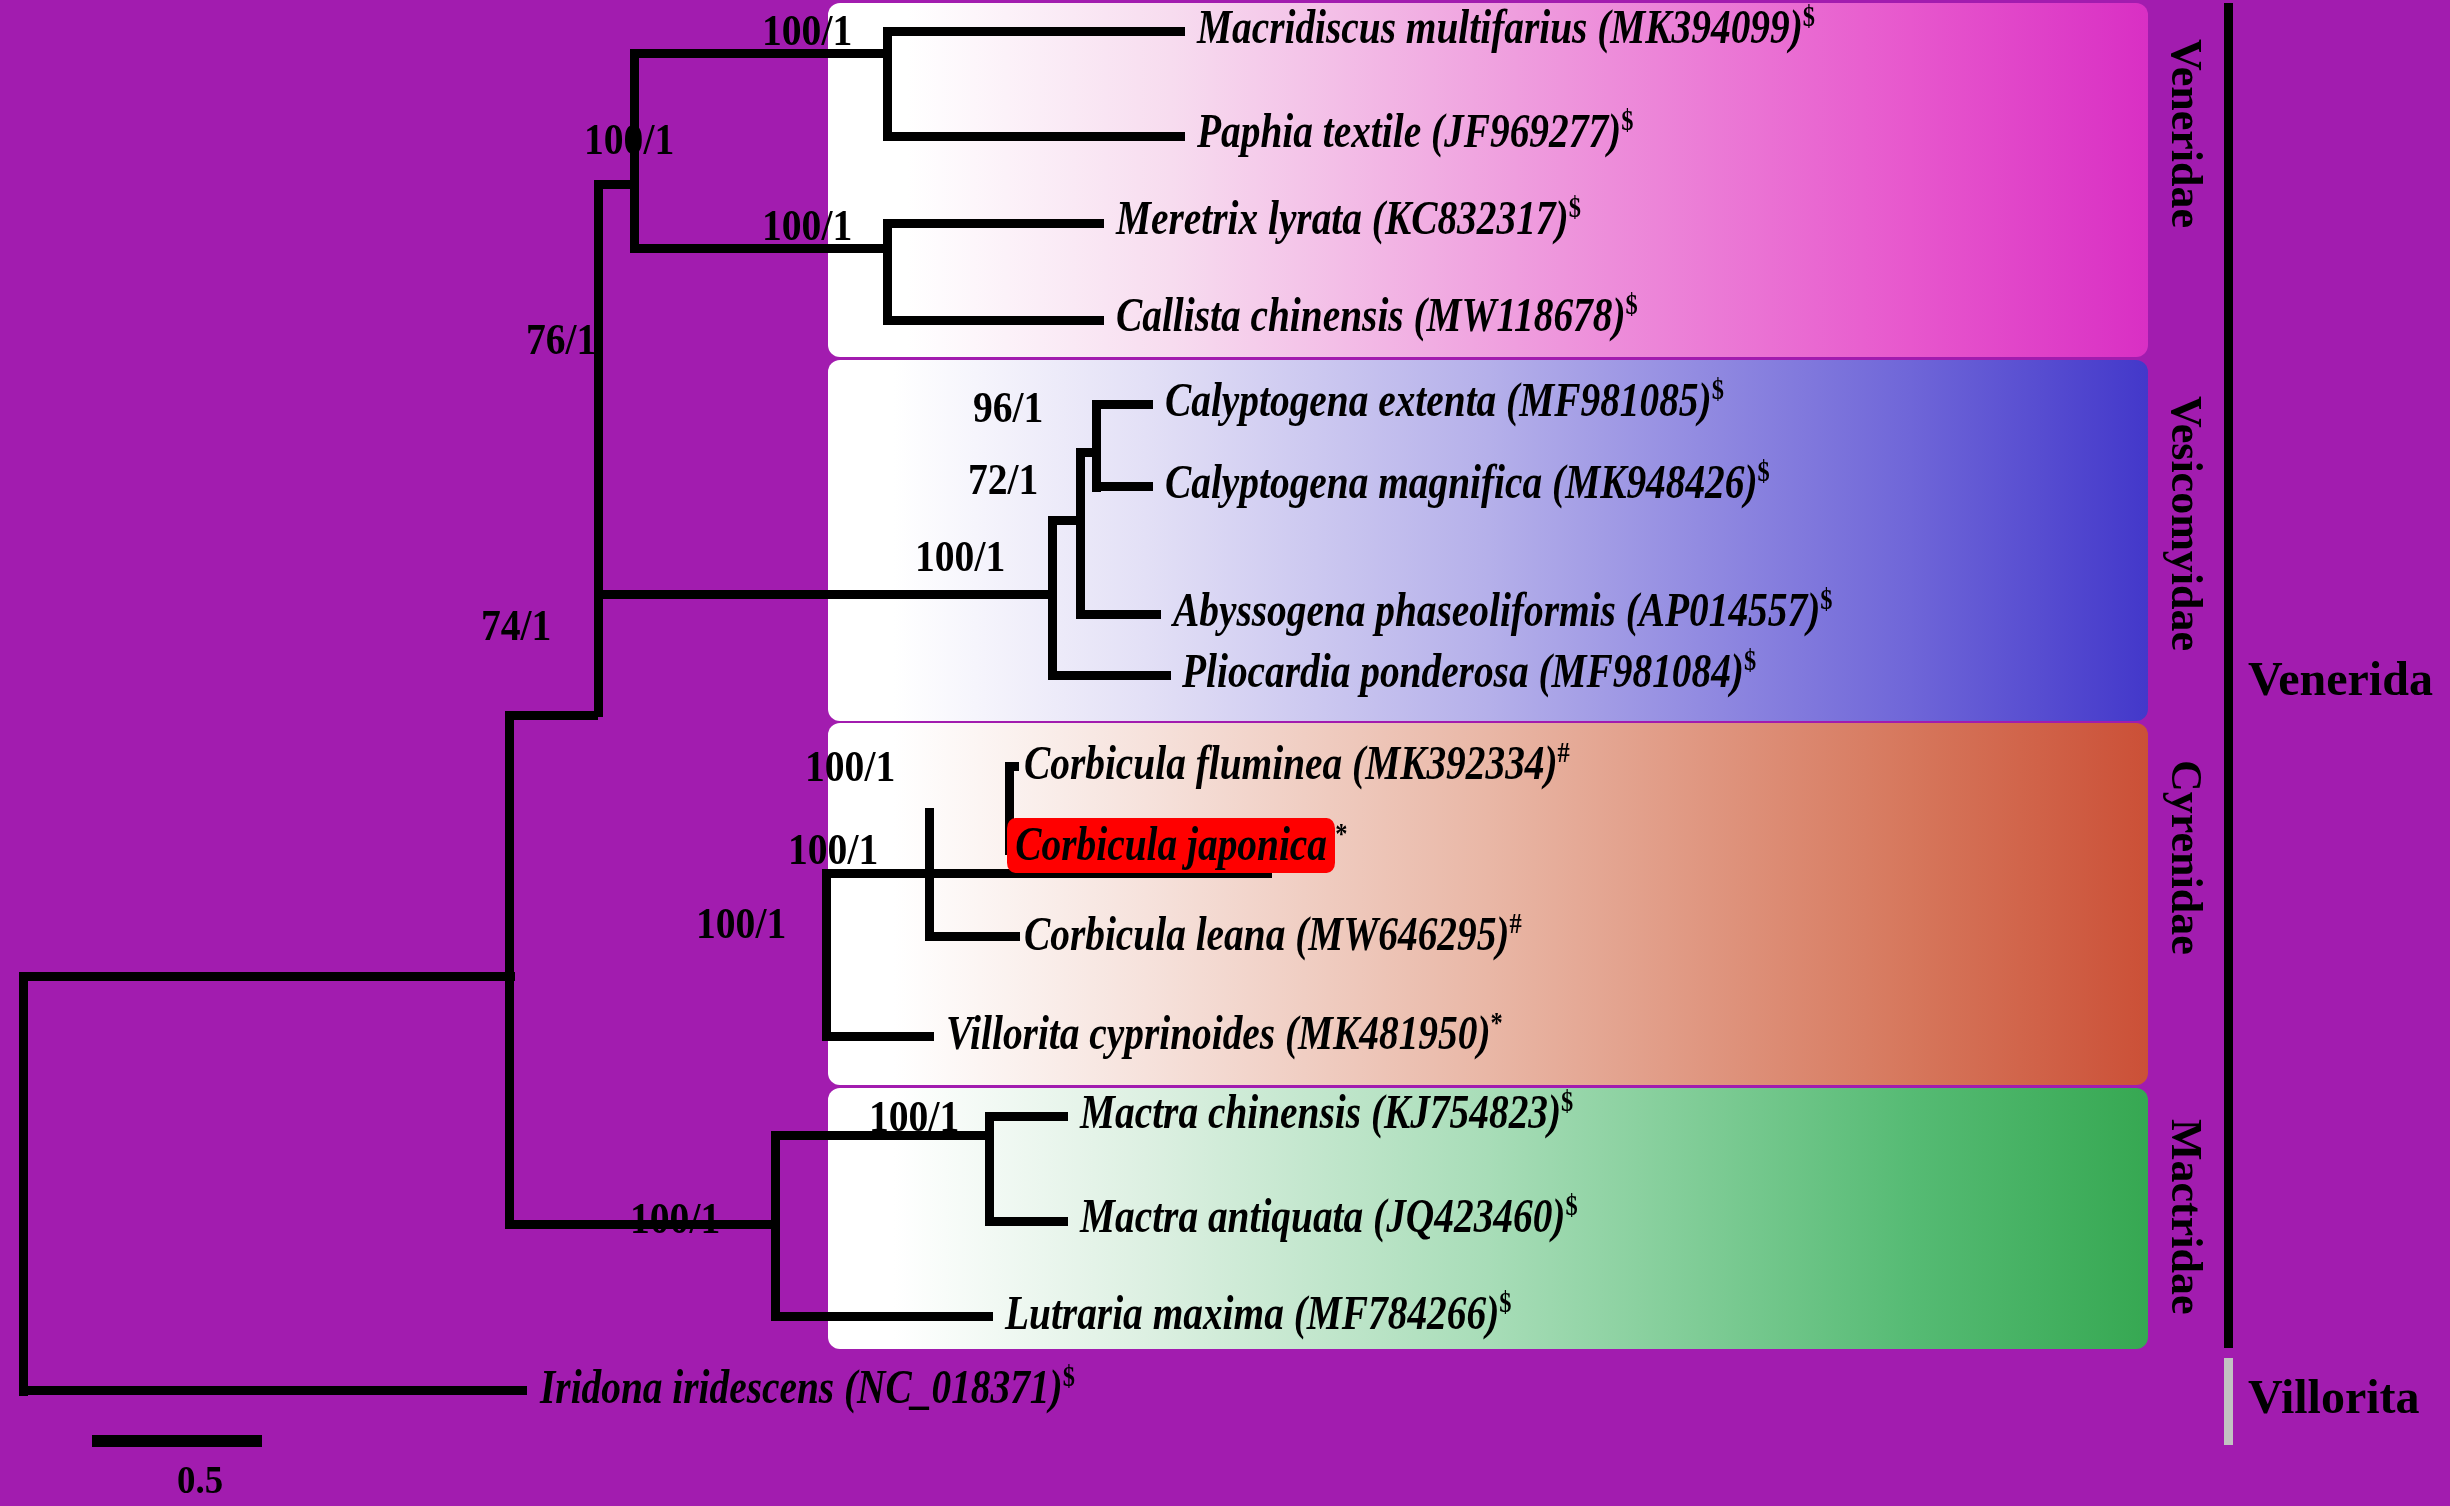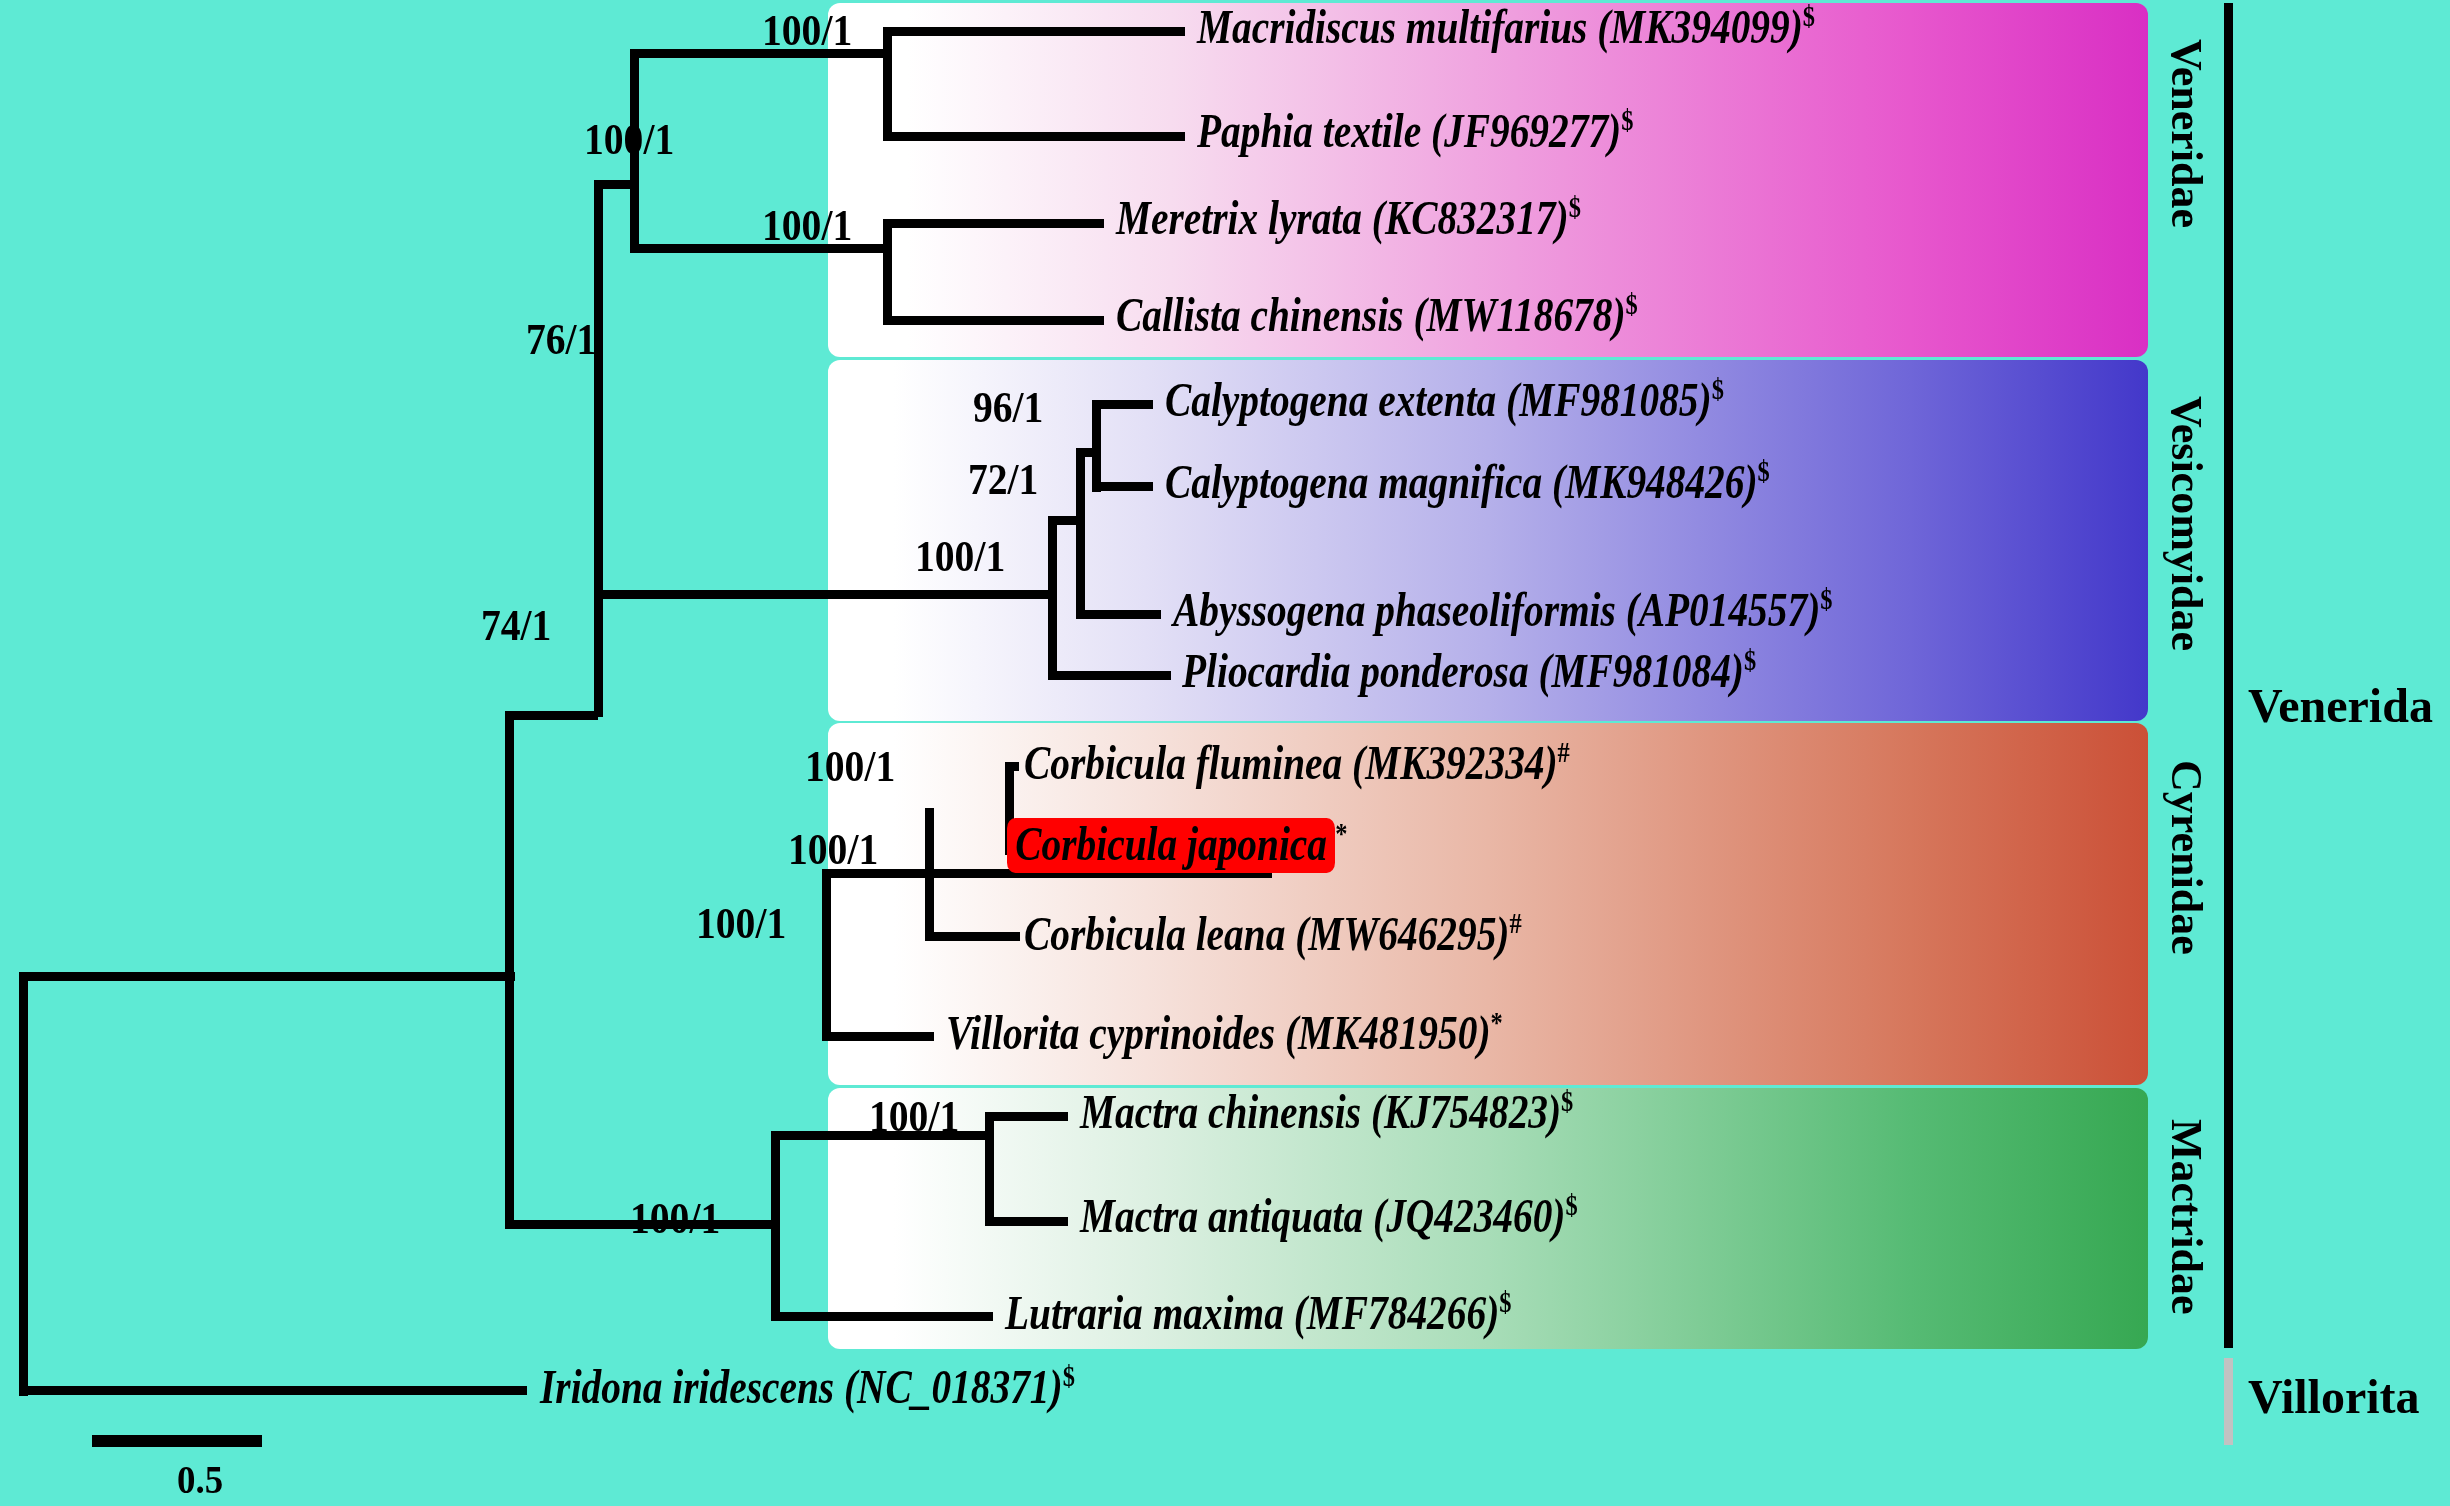--- a/index.html
+++ b/index.html
@@ -4,21 +4,21 @@
 <style>
   html, body {
     margin: 0;
     padding: 0;
     background: #ffffff;
   }
   #stage {
     position: relative;
     width: 2450px;
     height: 1506px;
-    background: #5eead4;
+    background: #a21caf;
     overflow: hidden;
     font-family: "Liberation Serif", "DejaVu Serif", serif;
   }
 
   
   .band {
     position: absolute;
     border-radius: 12px;
   }
   #band-veneridae {
@@ -313,21 +313,21 @@
     <span>Iridona iridescens</span>
     <span class="acc">(NC_018371)</span><sup>$</sup>
   </div>
 
   <div class="fam-label" style="left:2161px; top:39px;">Veneridae</div>
   <div class="fam-label" style="left:2161px; top:396px;">Vesicomyidae</div>
   <div class="fam-label" style="left:2161px; top:760px;">Cyrenidae</div>
   <div class="fam-label" style="left:2161px; top:1119px;">Mactridae</div>
 
   <div class="bracket" style="left:2224px; top:3.4px; height:1345px;"></div>
-  <div class="order-label" style="left:2248px; top:678px;text-align:center;">Venerida</div>
+  <div class="order-label" style="left:2248px; top:651px;text-align:center;">Venerida</div>
 
   <div class="bracket grey" style="left:2224px; top:1358px; height:87px;"></div>
   <div class="order-label" style="left:2248px; top:1369px;">Villorita</div>
 
   <div id="scalebar" style="left:92px; top:1435px; width:170px;"></div>
   <div id="scale-label" style="left:177px; top:1455px;">0.5</div>
 
 </div>
 
 

